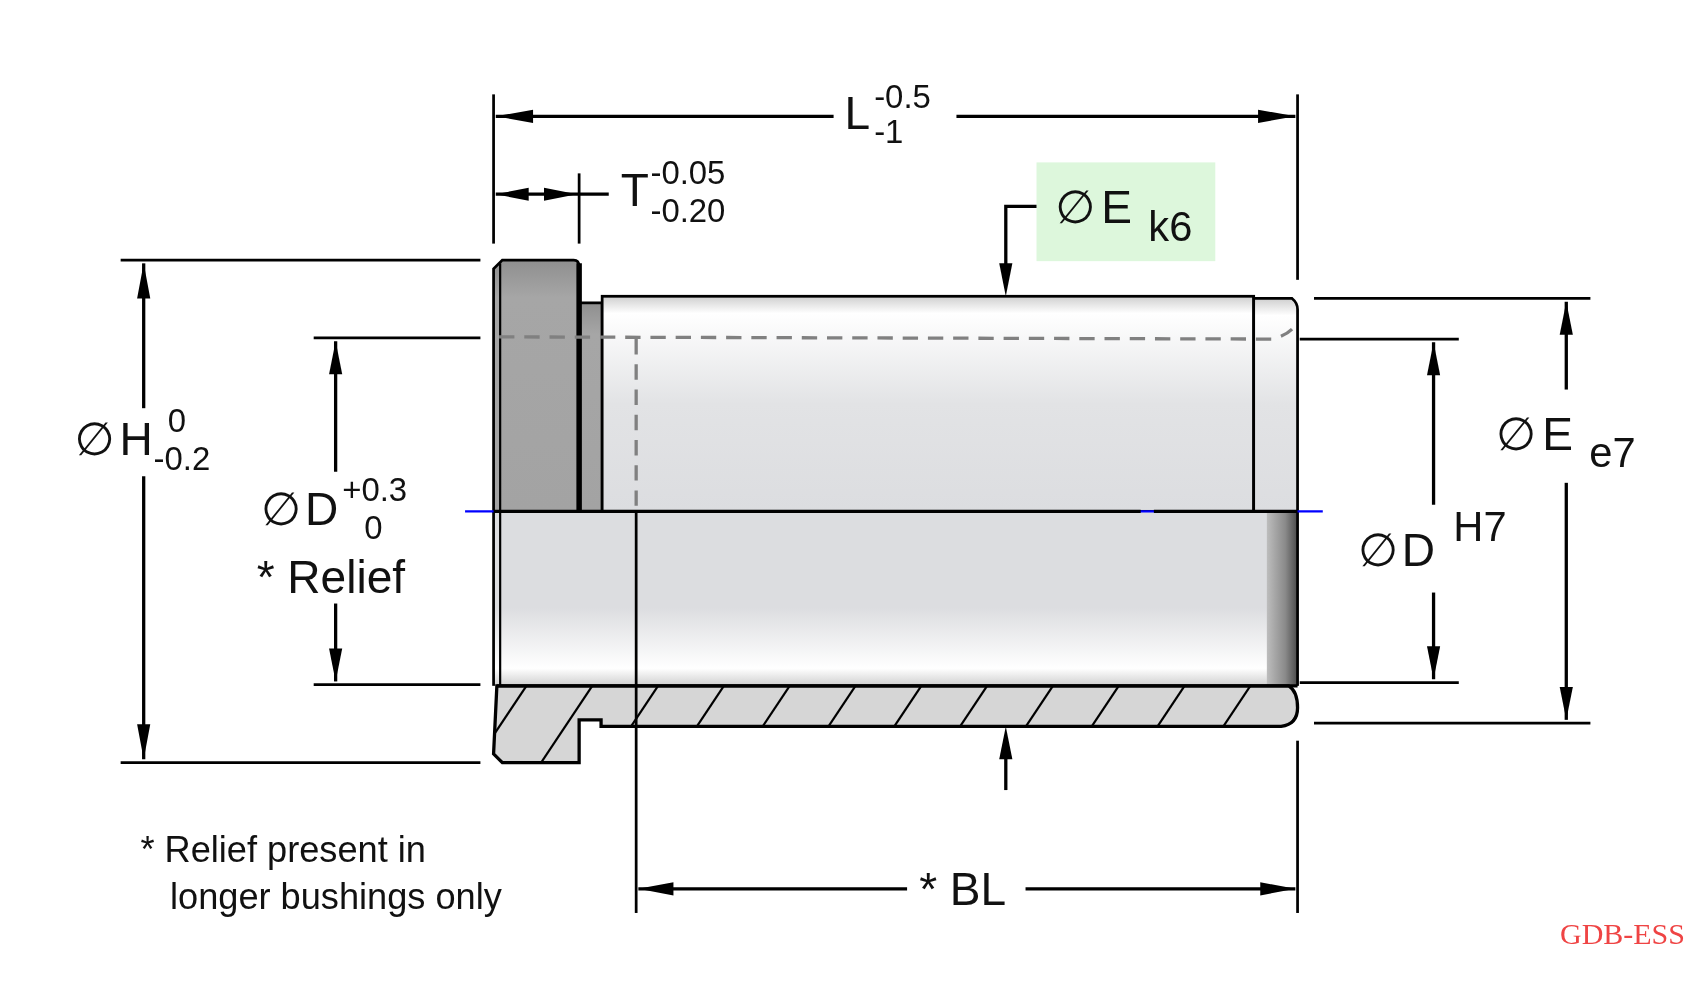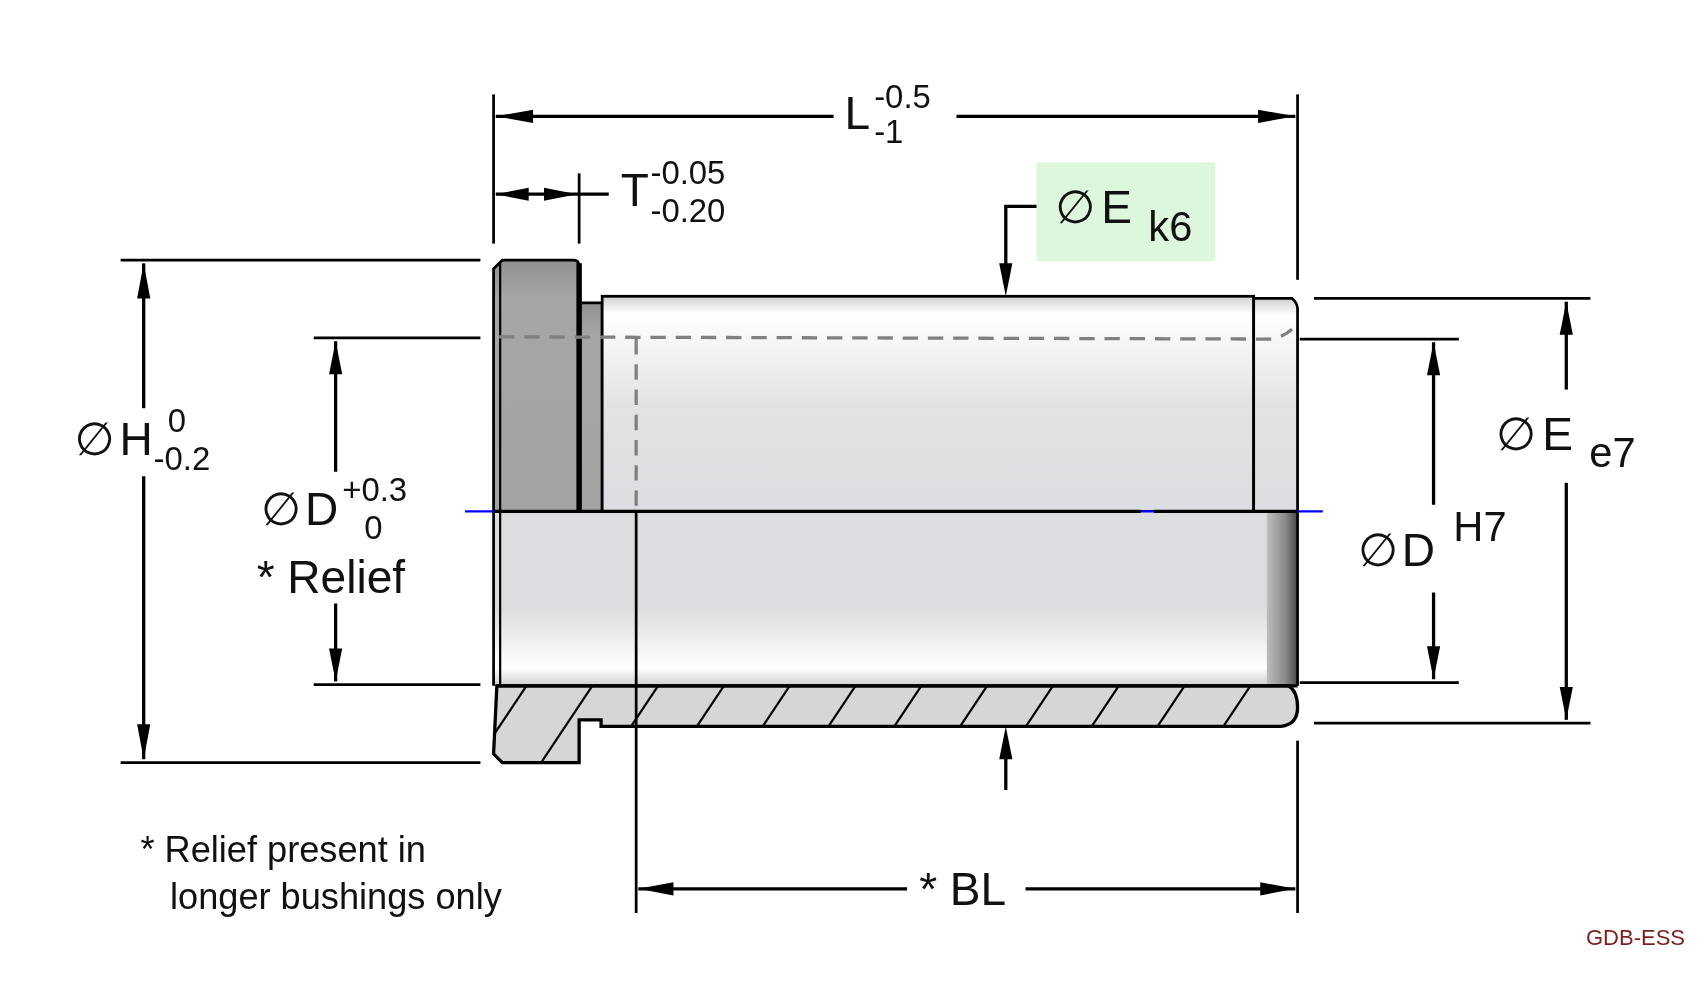--- a/index.html
+++ b/index.html
@@ -4,21 +4,21 @@
 <style>
   html, body { margin:0; padding:0; background:#ffffff; }
   body { width:1699px; height:981px; overflow:hidden; position:relative; font-family:"Liberation Sans", sans-serif; }
   #drawing { position:absolute; left:0; top:0; width:1699px; height:981px; }
   .t { font-family:"Liberation Sans", sans-serif; fill:#111; }
   .dim { stroke:#000; stroke-width:3; fill:none; }
   .ext { stroke:#000; stroke-width:2.5; fill:none; }
   .outline { stroke:#000; stroke-width:2.5; }
   .hidden { stroke:#808080; stroke-width:3; stroke-dasharray:14 9; fill:none; }
   .hatch { stroke:#000; stroke-width:2; }
-  .code { position:absolute; right:14px; bottom:30px; color:#7f1d1d; font-family:Liberation Sans, sans-serif; font-size:22px; }
+  .code { position:absolute; right:14px; bottom:30px; color:#ef4444; font-family:Liberation Serif, serif; font-size:30px; }
 </style>
 </head>
 <body>
 
 <svg id="drawing" viewBox="0 0 1549 894" preserveAspectRatio="none" xmlns="http://www.w3.org/2000/svg">
   <defs>
     <linearGradient id="gFlange" x1="0" y1="0" x2="0" y2="1">
       <stop offset="0" stop-color="#8f8f8f"></stop>
       <stop offset="0.15" stop-color="#a6a6a6"></stop>
       <stop offset="1" stop-color="#a3a3a3"></stop>

